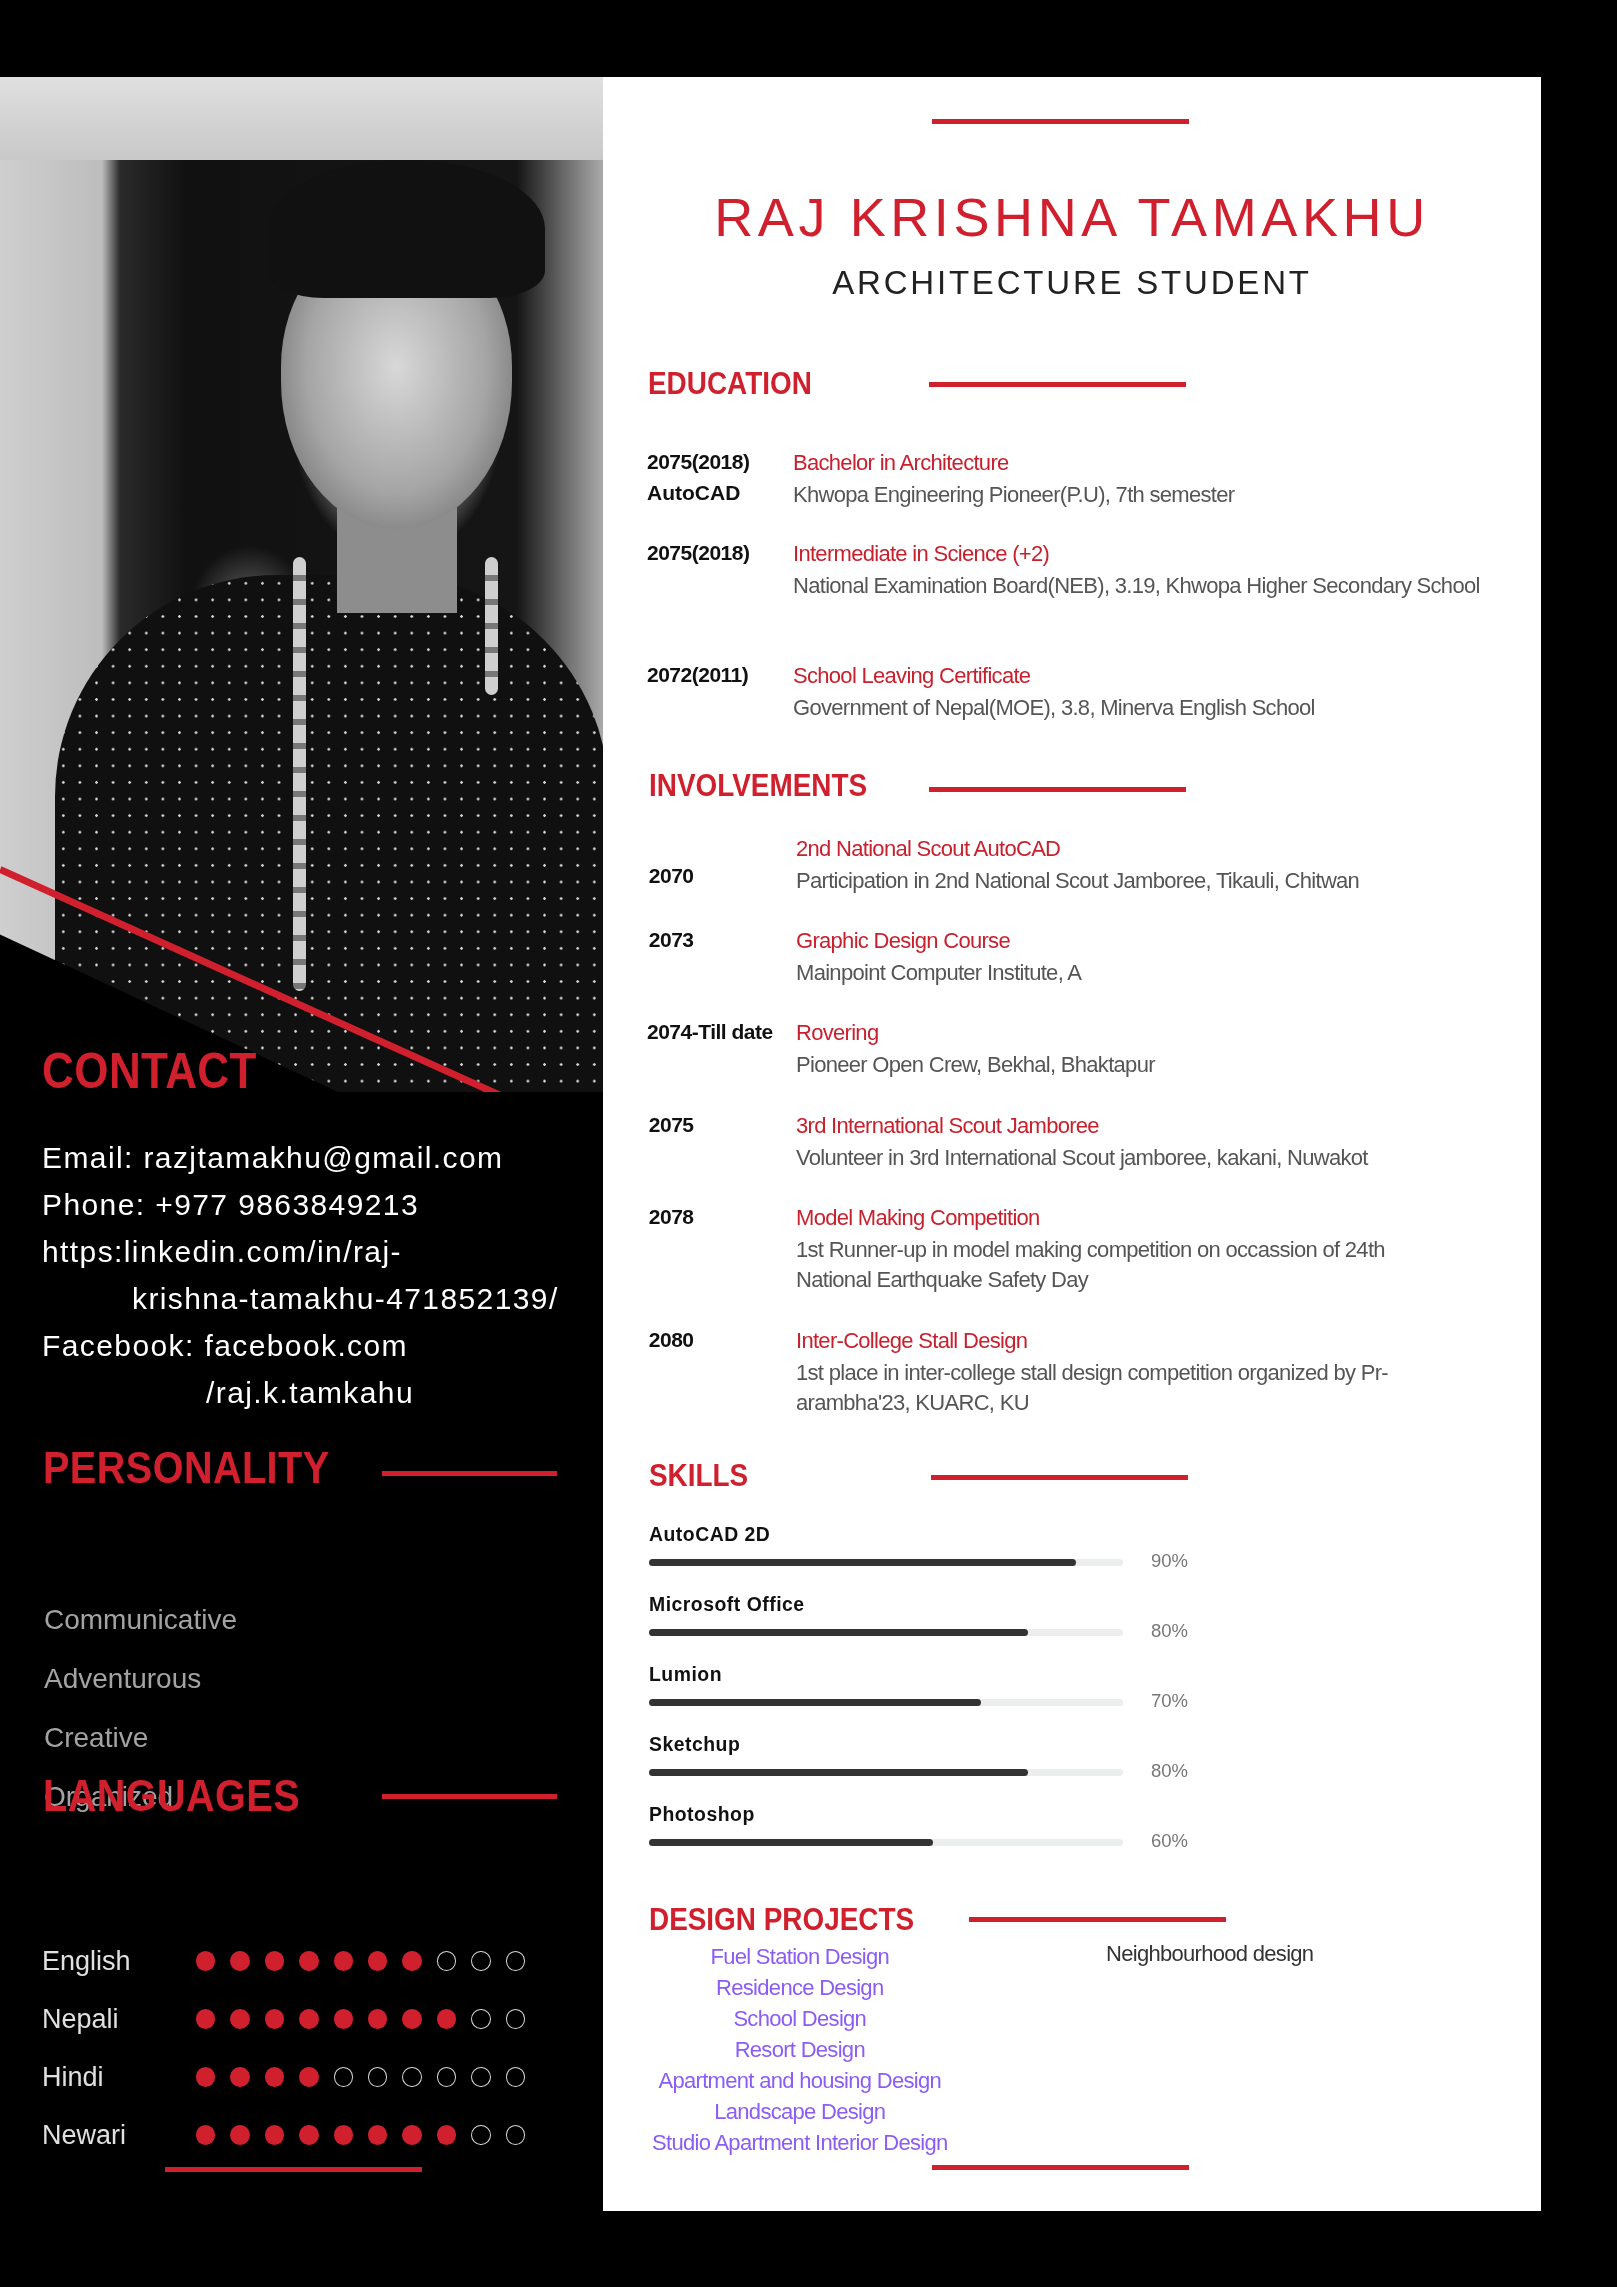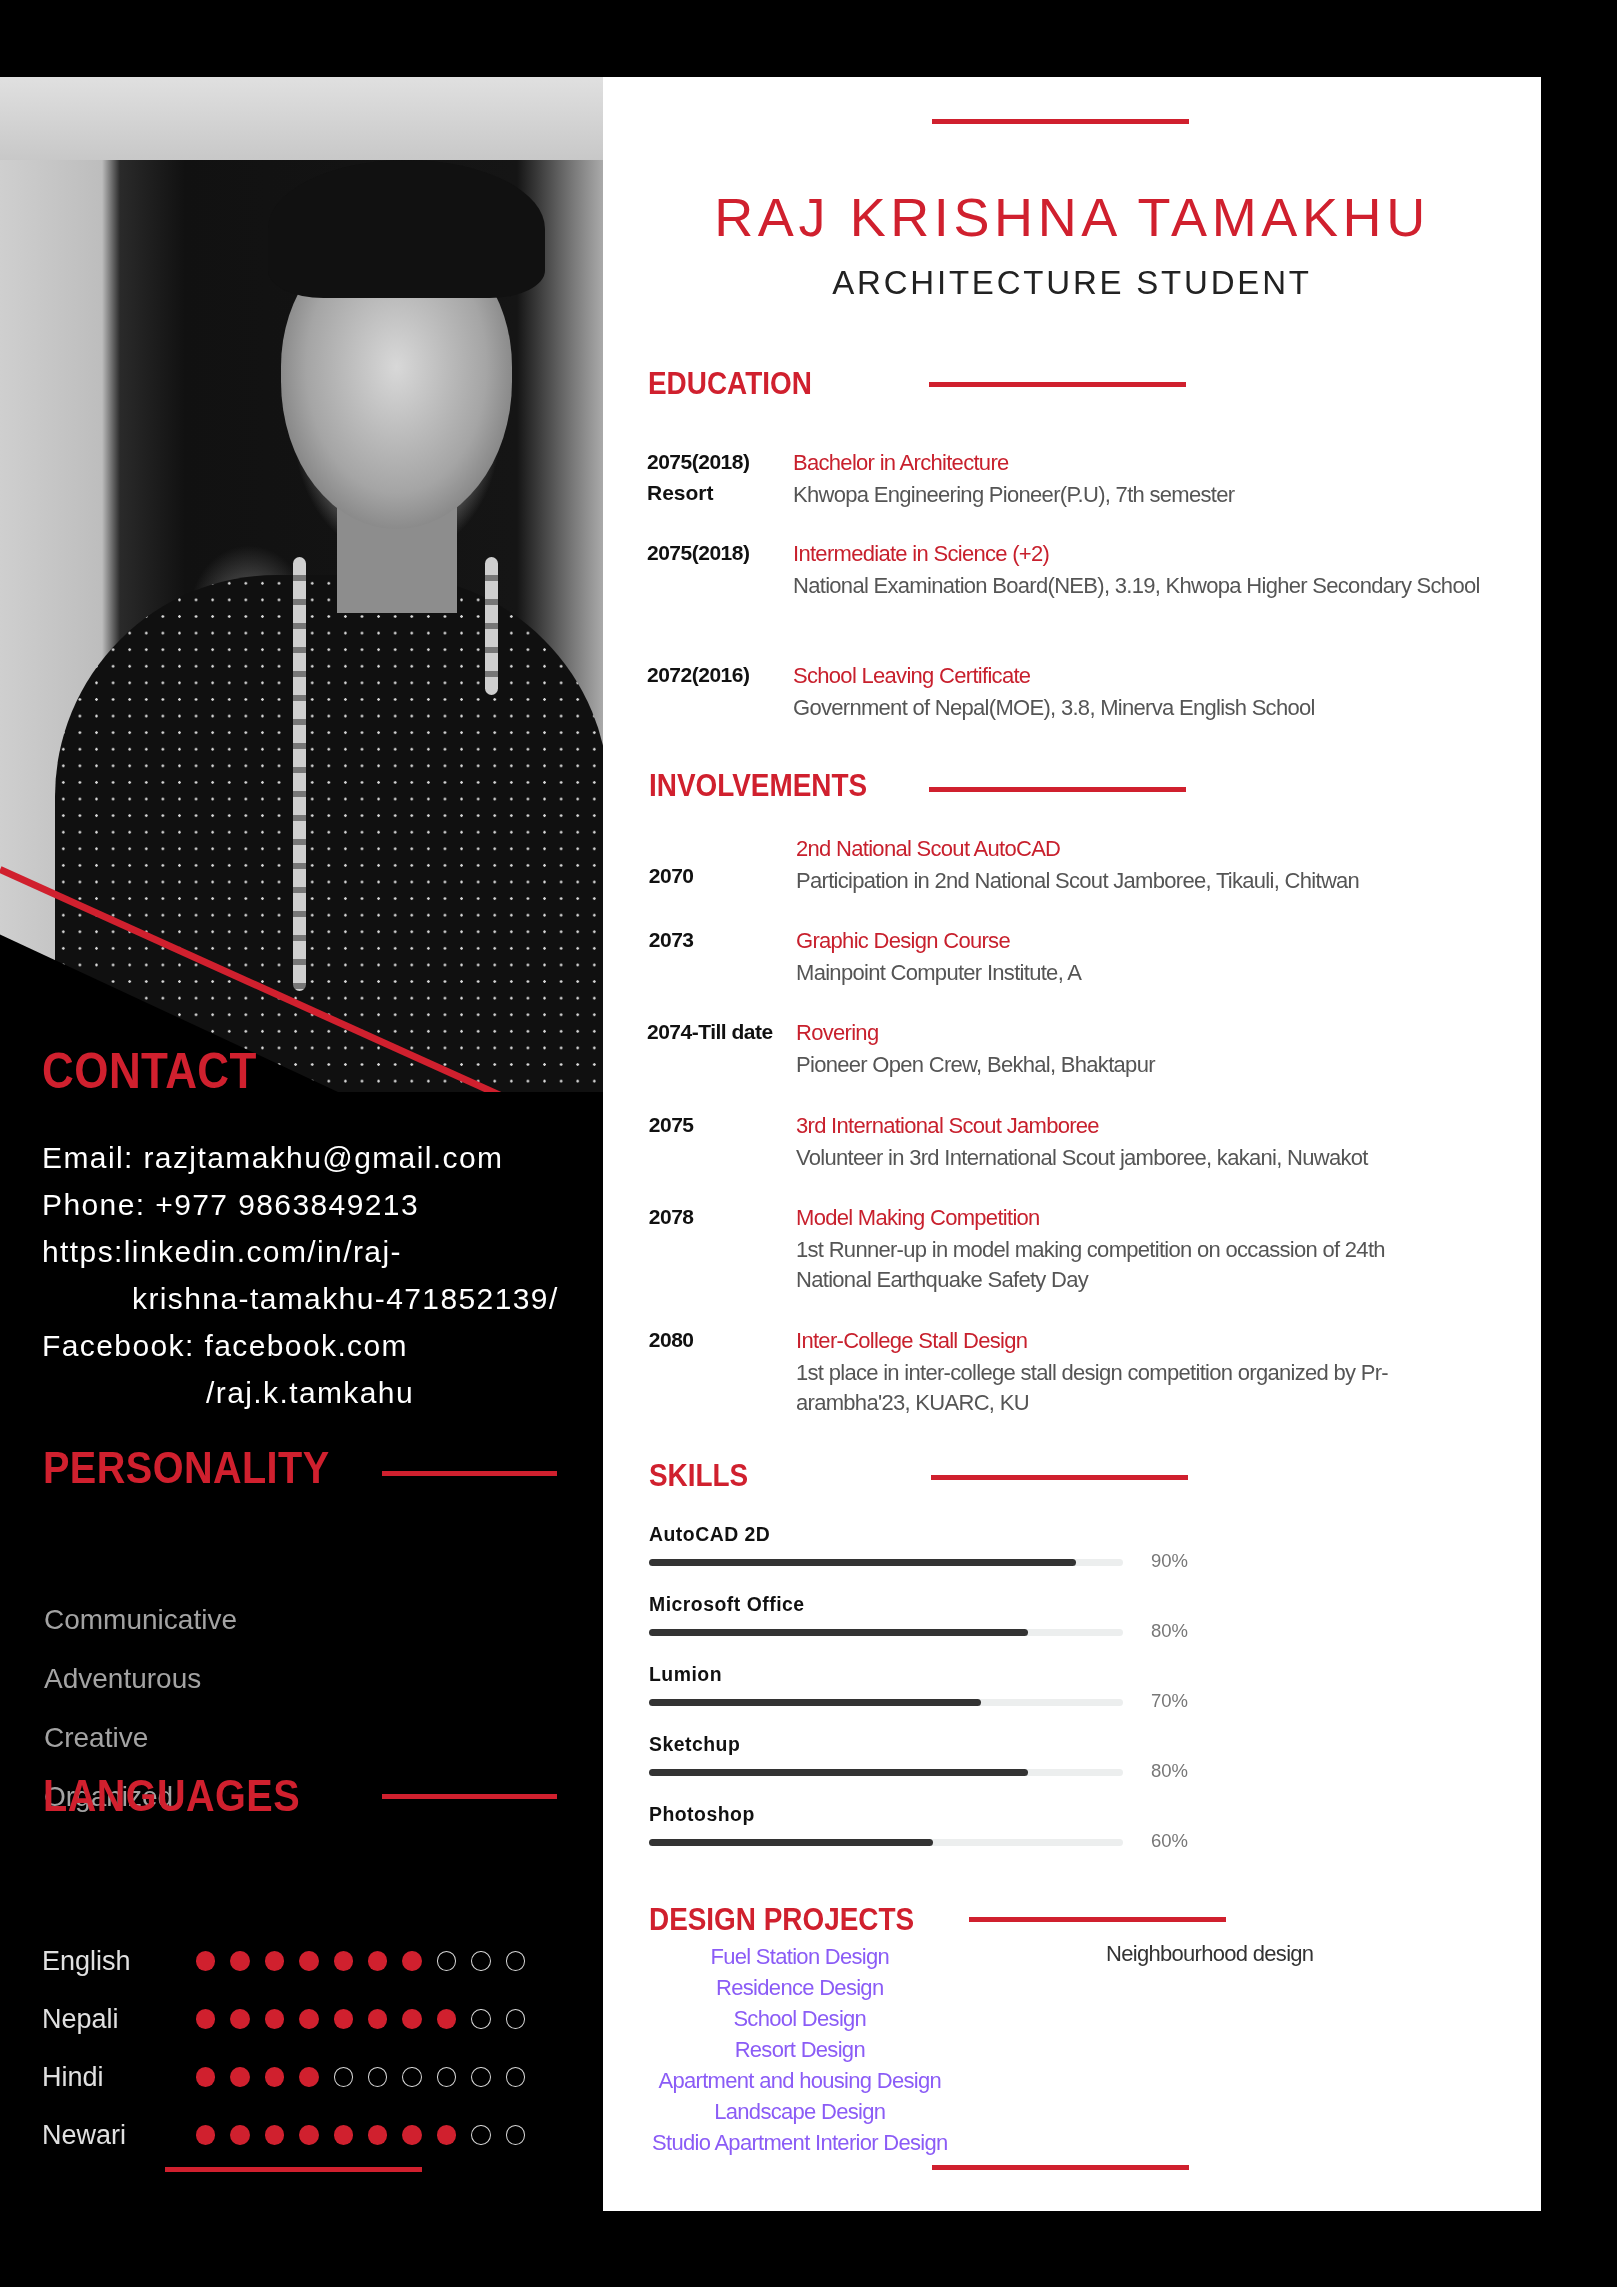--- a/index.html
+++ b/index.html
@@ -183,31 +183,31 @@
 <div class="right">
   <div class="r-top-line"></div>
   <div class="name">RAJ KRISHNA TAMAKHU</div>
   <div class="role">ARCHITECTURE STUDENT</div>
 
   <div class="r-h" style="left:45px; top:289px;">EDUCATION</div>
   <div class="r-line" style="left:326px; top:305px; width:257px;"></div>
 
   <div class="entry" style="top:373px; height:65px;">
     <div class="year">2075(2018)</div>
-    <div class="year2">Resort</div>
+    <div class="year2">AutoCAD</div>
     <div class="title">Bachelor in Architecture</div>
     <div class="desc">Khwopa Engineering Pioneer(P.U), 7th semester</div>
   </div>
   <div class="entry" style="top:464px; height:92px;">
     <div class="year">2075(2018)</div>
     <div class="title">Intermediate in Science (+2)</div>
     <div class="desc">National Examination Board(NEB), 3.19, Khwopa Higher Secondary School</div>
   </div>
   <div class="entry" style="top:586px; height:65px;">
-    <div class="year">2072(2016)</div>
+    <div class="year">2072(2011)</div>
     <div class="title">School Leaving Certificate</div>
     <div class="desc">Government of Nepal(MOE), 3.8, Minerva English School</div>
   </div>
 
   <div class="r-h" style="left:46px; top:691px;">INVOLVEMENTS</div>
   <div class="r-line" style="left:326px; top:710px; width:257px;"></div>
 
   <div class="entry" style="top:759px; height:65px;">
     <div class="year" style="top:28px; left:1.8px;">2070</div>
     <div class="title" style="left:149px;">2nd National Scout AutoCAD</div>

